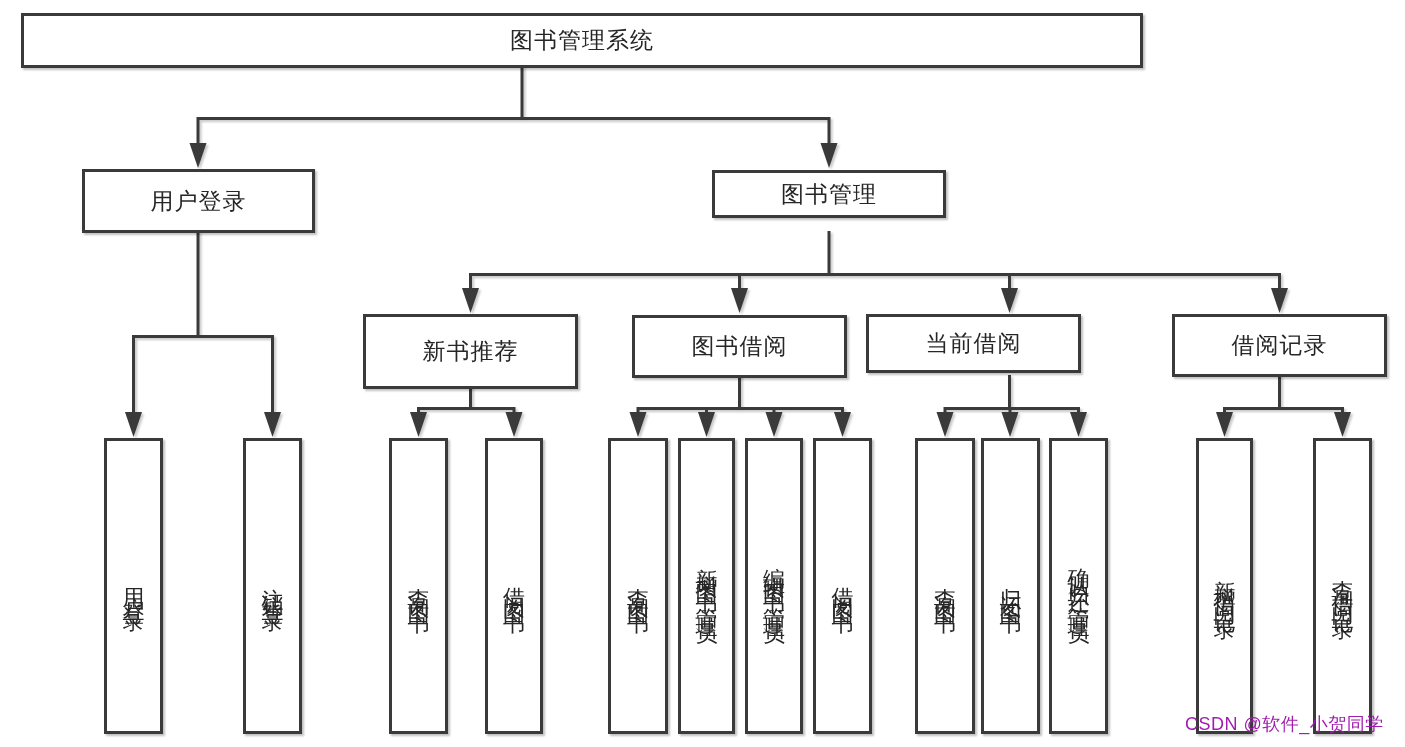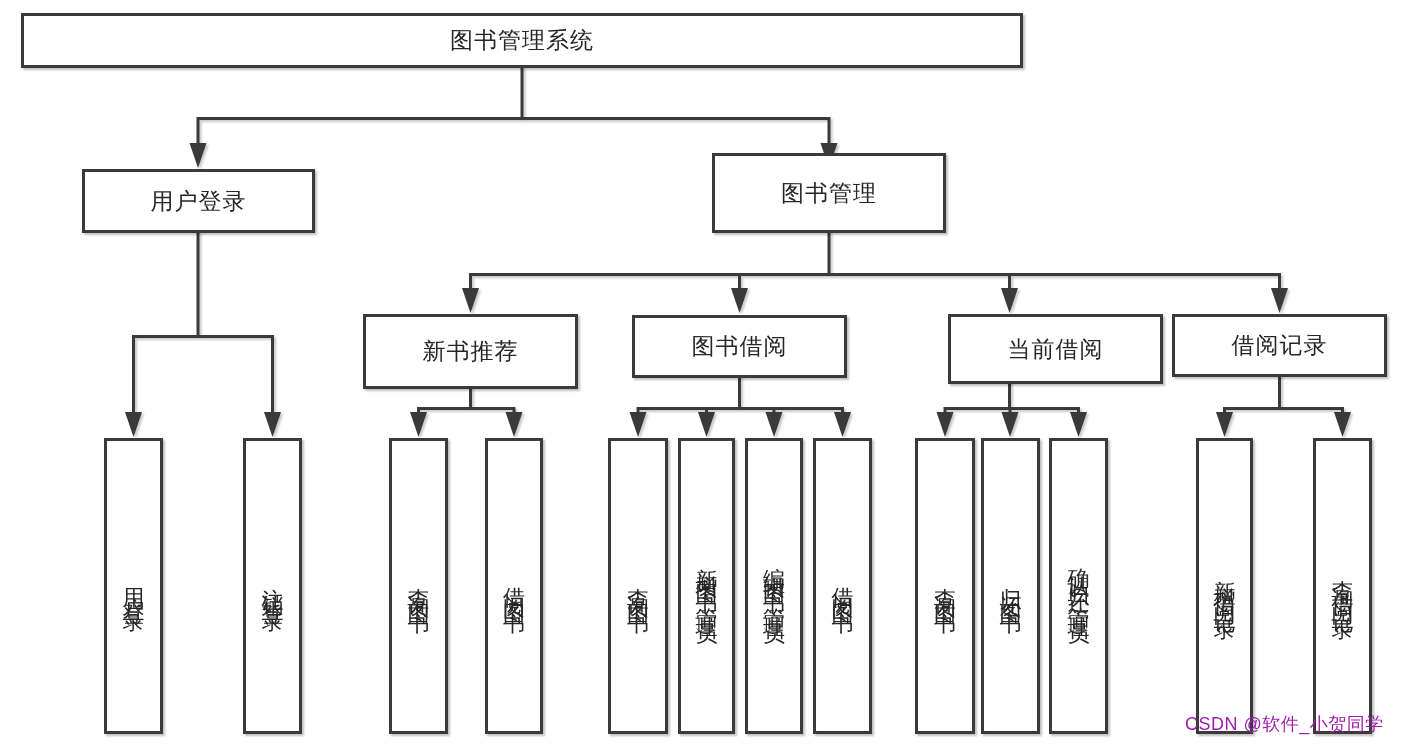--- a/index.html
+++ b/index.html
@@ -104,38 +104,38 @@
       <polygon points="765.5,412 782.5,412 774,437"></polygon>
       <polygon points="834,412 851,412 842.5,437"></polygon>
       <polygon points="936.5,412 953.5,412 945,437"></polygon>
       <polygon points="1001.5,412 1018.5,412 1010,437"></polygon>
       <polygon points="1070,412 1087,412 1078.5,437"></polygon>
       <polygon points="1216,412 1233,412 1224.5,437"></polygon>
       <polygon points="1334,412 1351,412 1342.5,437"></polygon>
     </g>
   </svg>
 
-  <div class="node h" style="left:21px;top:13px;width:1002px;height:55px">
+  <div class="node h" style="left:21px;top:13px;width:1122px;height:55px">
     <span class="label">图书管理系统</span>
   </div>
 
   <div class="node h" style="left:82px;top:169px;width:233px;height:64px">
     <span class="label">用户登录</span>
   </div>
-  <div class="node h" style="left:712px;top:153px;width:234px;height:80px">
+  <div class="node h" style="left:712px;top:170px;width:234px;height:48px">
     <span class="label">图书管理</span>
   </div>
 
   <div class="node h" style="left:363px;top:314px;width:215px;height:75px">
     <span class="label">新书推荐</span>
   </div>
   <div class="node h" style="left:632px;top:315px;width:215px;height:63px">
     <span class="label">图书借阅</span>
   </div>
-  <div class="node h" style="left:948px;top:314px;width:215px;height:70px">
+  <div class="node h" style="left:866px;top:314px;width:215px;height:59px">
     <span class="label">当前借阅</span>
   </div>
   <div class="node h" style="left:1172px;top:314px;width:215px;height:63px">
     <span class="label">借阅记录</span>
   </div>
 
   <div class="node v" style="left:104px;top:438px;width:59px;height:296px">
     <span class="label">用户登录</span>
   </div>
   <div class="node v" style="left:243px;top:438px;width:59px;height:296px">

